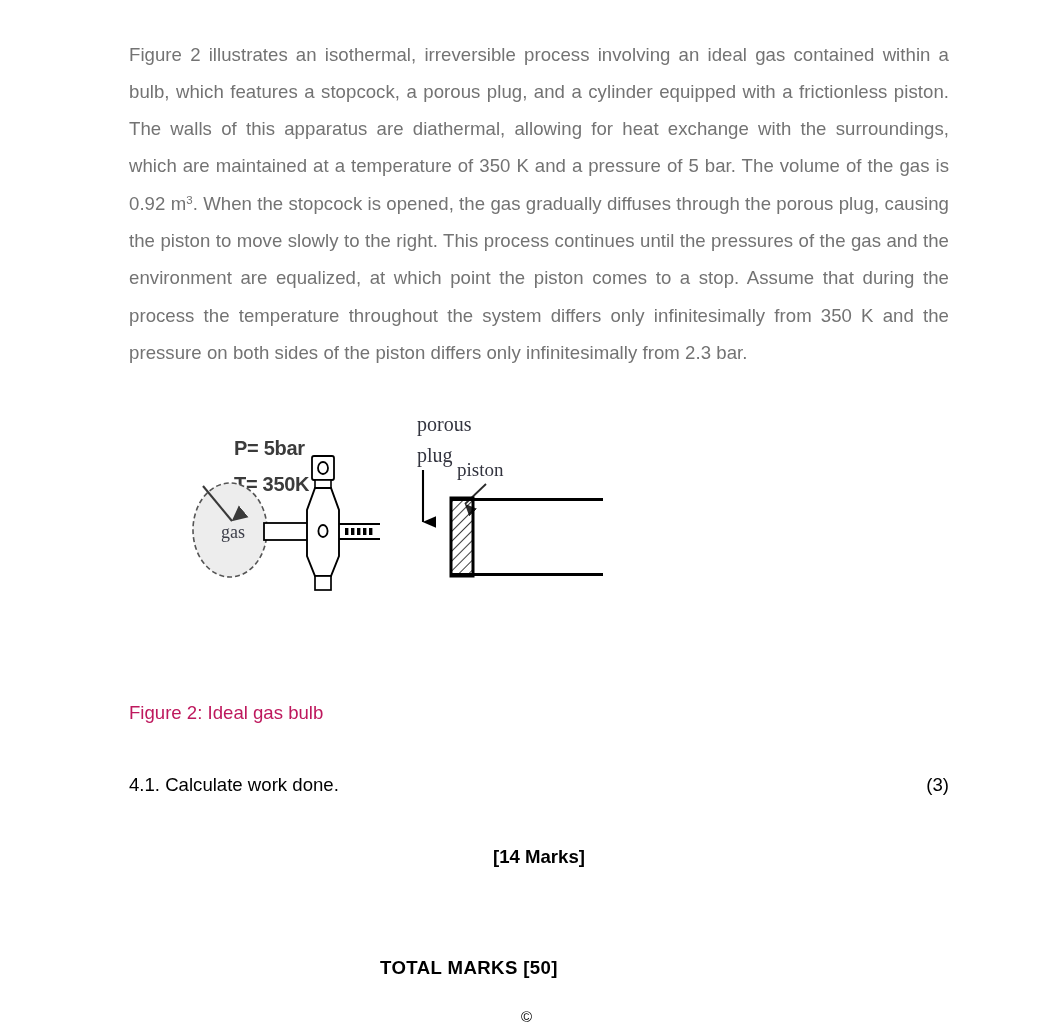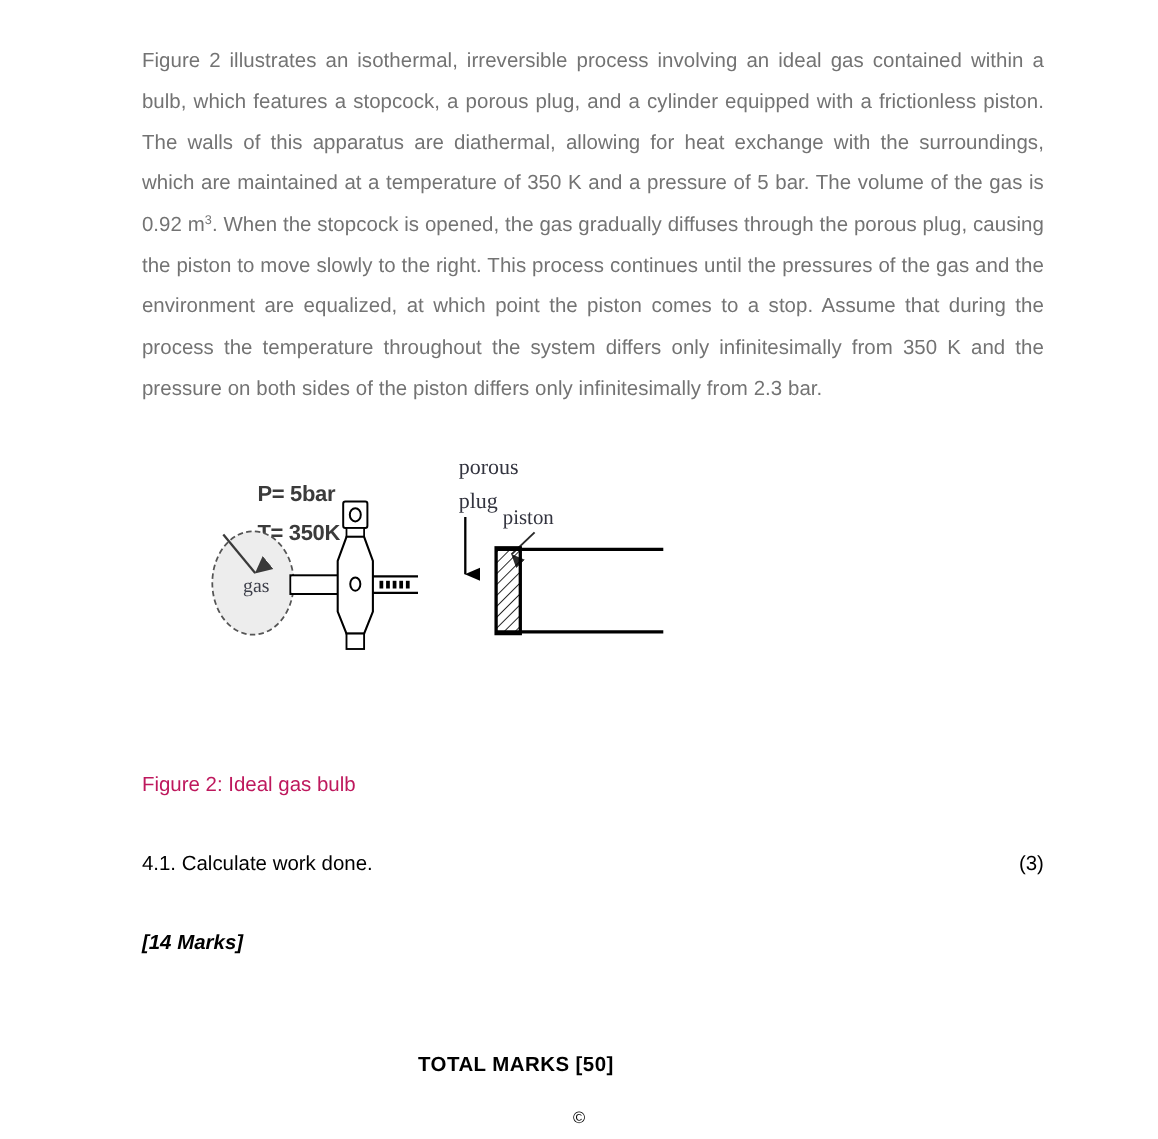--- a/index.html
+++ b/index.html
@@ -85,25 +85,24 @@
     white-space: nowrap;
   }
   #q41 { top: 744px; margin-top: 28px; }
   #q42 { top: 795px; }
 
   .marks-total {
     position: absolute;
     left: 129px;
     width: 820px;
     top: 846px;
-    text-align: left;
+    text-align: center;
     font-size: 18.6px;
     font-weight: bold;
     color: #000;
-    font-style: italic;
   }
 
   .total-marks {
     position: absolute;
     left: 0;
     width: 938px;
     top: 957px;
     text-align: center;
     font-size: 18.6px;
     font-weight: bold;

